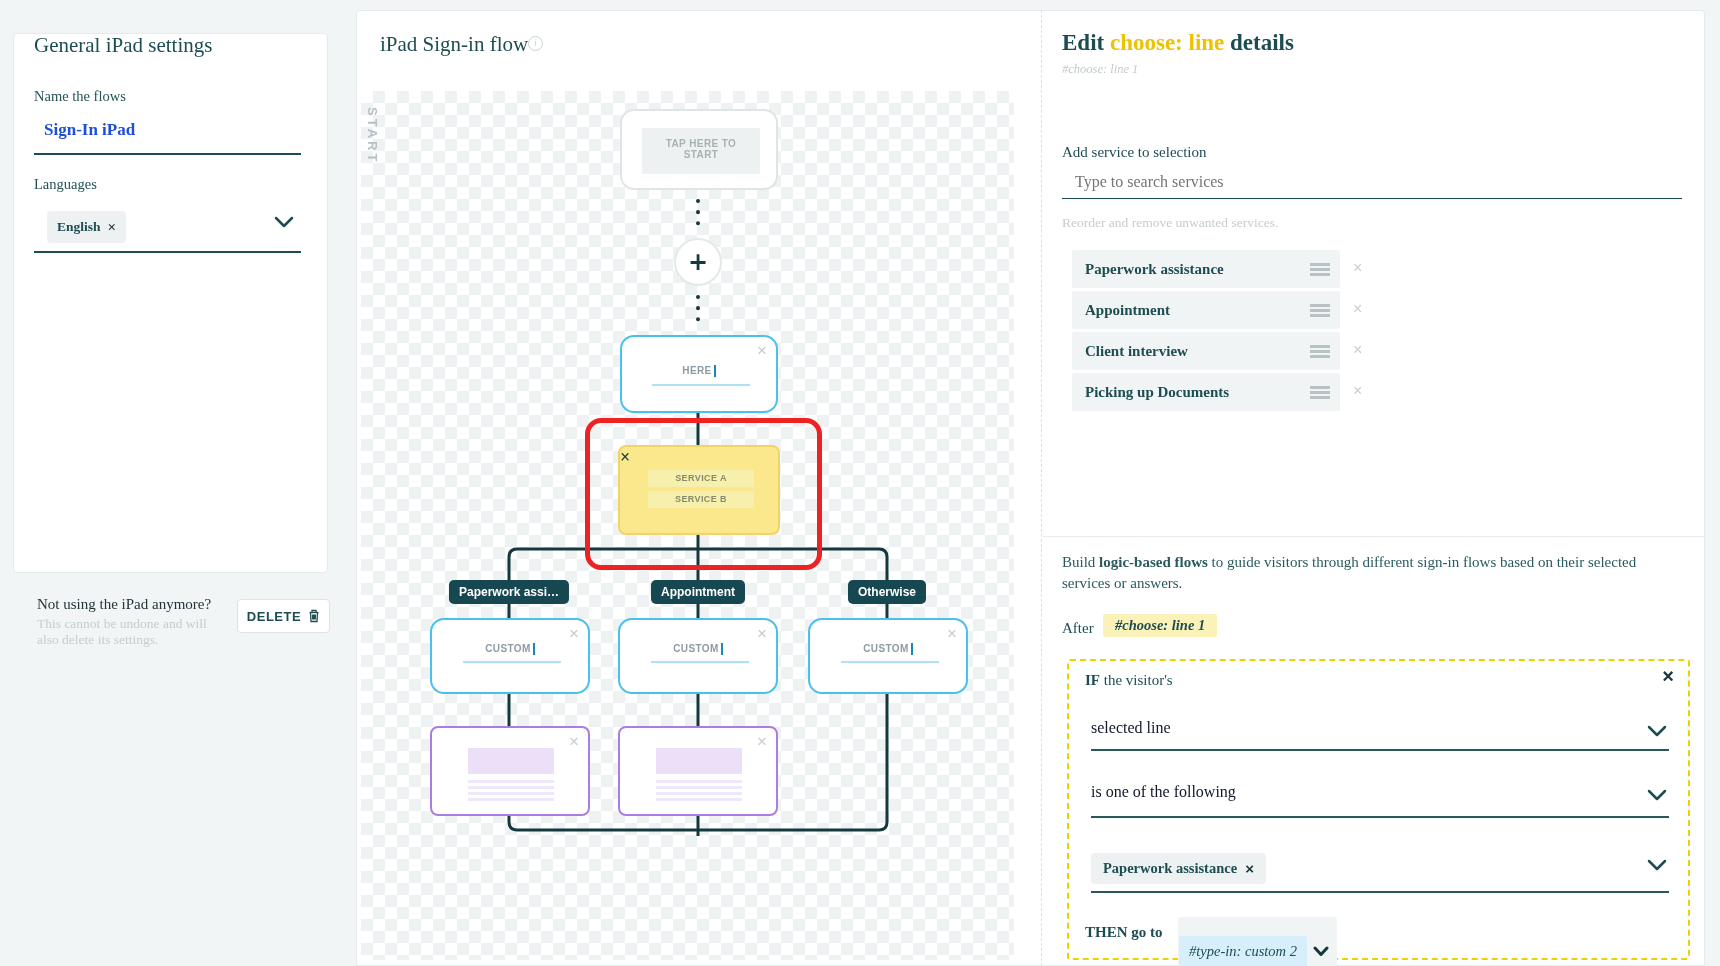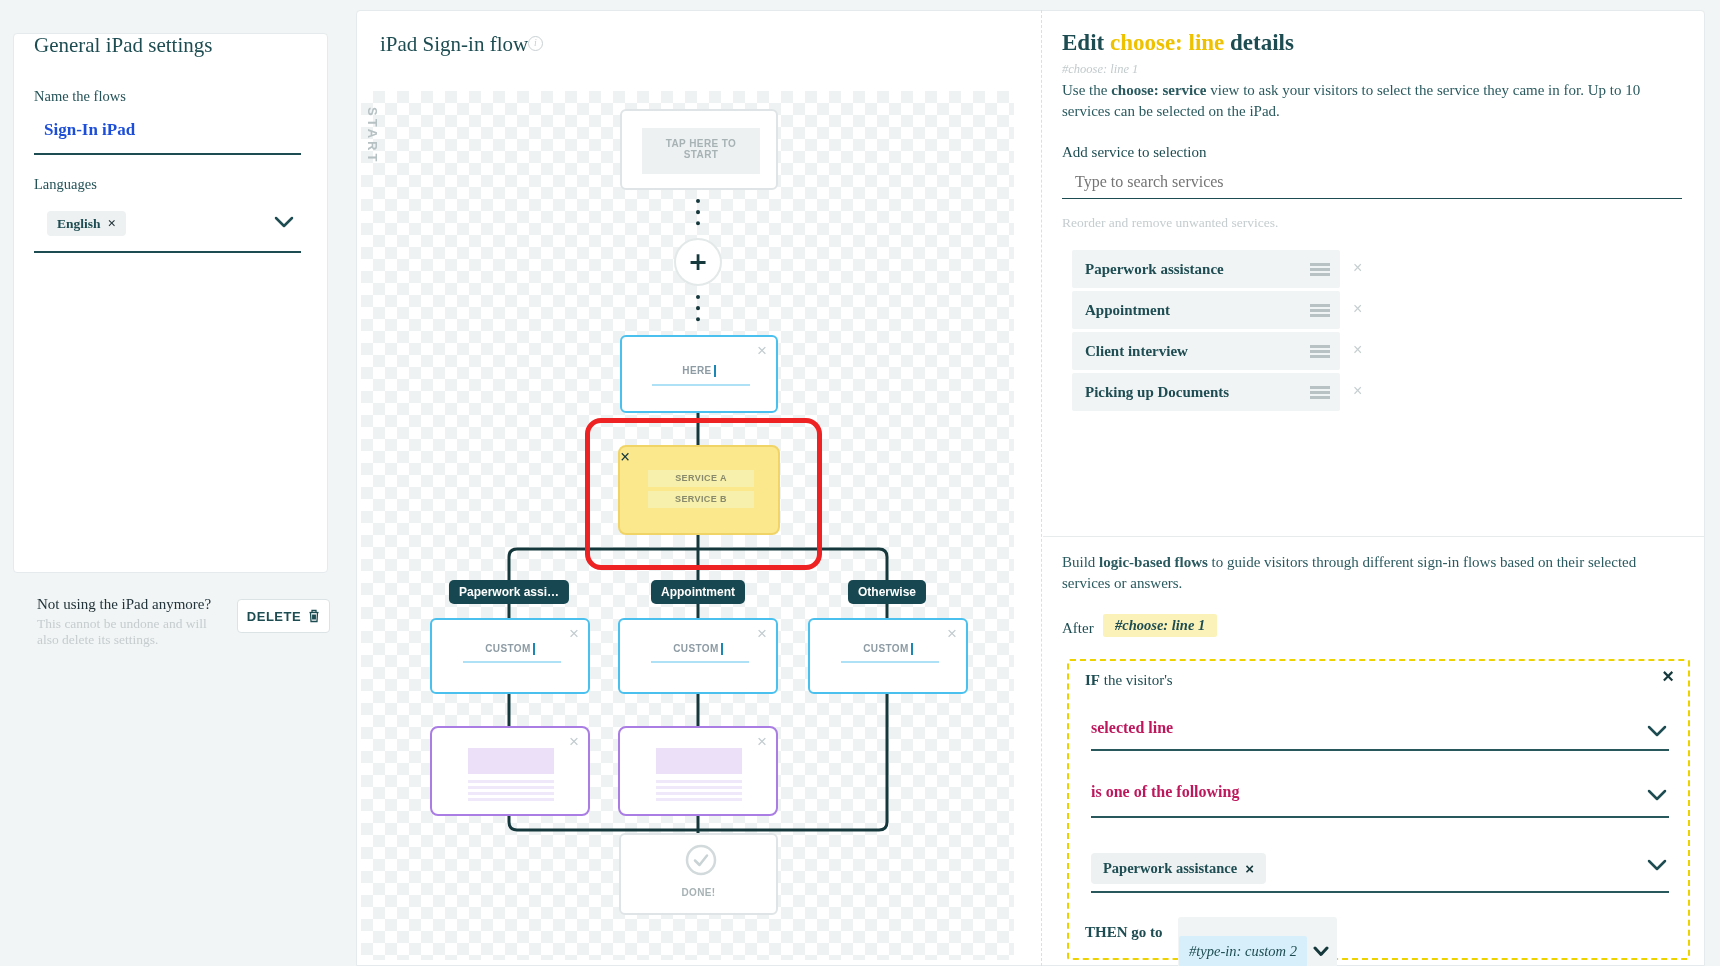--- a/index.html
+++ b/index.html
@@ -9,34 +9,34 @@
   .abs{position:absolute;}
   .card{position:absolute;background:#fff;border:1px solid #e5eaec;border-radius:4px;box-sizing:border-box;}
   .bold{font-weight:bold;}
 
   
   .panel-title{font-size:21px;color:#1d4d52;}
   .field-label{font-size:14.5px;color:#235257;}
   .field-value{font-size:17px;font-weight:bold;color:#1d4ed8;}
   .underline{border-bottom:2px solid #1d4d52;}
   .chip{display:inline-flex;align-items:center;gap:7px;background:#eef1f1;border-radius:4px;
-        padding:0 10px;height:25px;font-size:13.5px;font-weight:bold;color:#1d4d52;}
+        padding:0 10px;height:32px;font-size:13.5px;font-weight:bold;color:#1d4d52;}
   .chip .x{font-size:15px;font-weight:bold;color:#22343a;cursor:pointer;line-height:1;}
   .help{font-size:13.5px;line-height:16px;color:#c5cdcf;}
   .btn{display:inline-flex;align-items:center;justify-content:center;gap:7px;background:#fff;
        border:1px solid #dce3e4;border-radius:4px;font-family:"Liberation Sans",sans-serif;
        font-size:13px;font-weight:bold;color:#1d4d52;letter-spacing:.5px;cursor:pointer;box-sizing:border-box;}
 
   
   .canvas{position:absolute;background-color:#fff;
     background-image:
       linear-gradient(45deg,#eff2f3 25%,transparent 25%,transparent 75%,#eff2f3 75%),
       linear-gradient(45deg,#eff2f3 25%,transparent 25%,transparent 75%,#eff2f3 75%);
     background-size:24px 24px;background-position:0 0,12px 12px;}
-  .node{position:absolute;background:#fff;border-radius:6px;box-sizing:border-box;}
+  .node{position:absolute;background:#fff;border-radius:14px;box-sizing:border-box;}
   .node .close{position:absolute;top:5px;right:9px;font-size:17px;line-height:1;color:#c3ccd0;cursor:pointer;
                font-family:"Liberation Sans",sans-serif;}
   .gray-node{border:2px solid #dfe5e6;}
   .blue-node{border:2px solid #49c0ee;}
   .purple-node{border:2px solid #a97de4;border-radius:8px;}
   .tiny-label{font-family:"Liberation Sans","DejaVu Sans",sans-serif;font-size:10px;font-weight:bold;
               letter-spacing:.4px;color:#a7b2b5;text-align:center;}
   .cursorbar{display:inline-block;width:2px;height:12px;background:#1b87b5;vertical-align:middle;margin-left:2px;}
   .blue-underline{position:absolute;height:2px;background:#aee0f6;}
   .pill{position:absolute;transform:translateX(-50%);background:#174750;color:#fff;border-radius:5px;
@@ -49,21 +49,21 @@
   .rp-sub{font-size:12.5px;font-style:italic;color:#c2cacc;}
   .rp-p{font-size:15px;line-height:21px;color:#2a5a5f;width:606px;}
   .svc-row{position:absolute;width:268px;height:38px;background:#f1f4f4;border-radius:2px;
            display:flex;align-items:center;box-sizing:border-box;padding:0 10px 0 13px;}
   .svc-name{flex:1;font-size:15px;font-weight:bold;color:#1d4d52;}
   .drag{width:20px;height:13px;background:repeating-linear-gradient(to bottom,#b8c2c4 0 3px,transparent 3px 5px);cursor:grab;}
   .row-x{position:absolute;font-size:16px;color:#c6ced0;cursor:pointer;font-family:"Liberation Sans",sans-serif;}
   .hl-chip{display:inline-block;background:#fbf2ba;border-radius:2px;padding:3px 12px;
            font-style:italic;font-weight:600;font-size:14.5px;color:#1d4d52;}
   .if-box{position:absolute;border:2px dashed #edd200;border-radius:3px;background:#fff;box-sizing:border-box;}
-  .dd-label{font-size:16px;font-weight:bold;color:#be185d;text-align:center;}
+  .dd-label{font-size:16px;font-weight:normal;color:#0f172a;text-align:center;}
   .dd-underline{position:absolute;height:0;border-bottom:2px solid #28585c;}
   .chev{stroke:#1d4d52;stroke-width:2.5;fill:none;stroke-linecap:round;stroke-linejoin:round;}
   .gray-chip{display:inline-flex;align-items:center;gap:8px;background:#edf1f1;border-radius:4px;height:31px;
              padding:0 12px;font-size:14.5px;font-weight:bold;color:#1d4d52;}
   .blue-chip{display:inline-block;background:#d7effa;border-radius:2px;height:31px;line-height:31px;
              padding:0 10px;font-style:italic;font-size:14.5px;color:#1d4d52;}
   .then-wrap{position:absolute;display:inline-flex;align-items:center;background:#f1f4f4;border-radius:3px;
              height:33px;padding:18px 8px 1px 1px;gap:6px;cursor:pointer;}
   .vdash{position:absolute;border-left:1px dashed #d9e0e1;}
   .hdiv{position:absolute;height:0;border-top:1px solid #e7ebec;}
@@ -206,39 +206,29 @@
       <div class="abs" style="left:36px;top:52px;width:86px;height:21px;
                   background:repeating-linear-gradient(to bottom,#efe7fa 0 3px,transparent 3px 6px);"></div>
     </div>
     <div class="node purple-node" style="left:257px;top:635px;width:160px;height:90px;z-index:2;">
       <span class="close">×</span>
       <div class="abs" style="left:36px;top:20px;width:86px;height:26px;background:#ebe0f8;"></div>
       <div class="abs" style="left:36px;top:52px;width:86px;height:21px;
                   background:repeating-linear-gradient(to bottom,#efe7fa 0 3px,transparent 3px 6px);"></div>
     </div>
 
-    <div class="node gray-node" style="left:258px;top:742px;width:159px;height:82px;z-index:2;">
-      <svg class="abs" style="left:64px;top:9px;" width="32" height="32" viewBox="0 0 32 32">
-        <circle cx="16" cy="16" r="14" fill="none" stroke="#d2dadb" stroke-width="2.5"></circle>
-        <polyline points="10,16.5 14.5,21 22,11.5" fill="none" stroke="#c9d2d4" stroke-width="2.5" stroke-linecap="round" stroke-linejoin="round"></polyline>
-      </svg>
-      <div class="tiny-label" style="margin-top:52px;">DONE!</div>
-    </div>
   </div>
 
   <div class="vdash" style="left:1041px;top:10px;height:956px;"></div>
 
   <div class="abs rp-title" style="left:1062px;top:30px;">
     <span>Edit </span><span style="color:#eec200;">choose: line</span><span> details</span>
   </div>
   <div class="abs rp-sub" style="left:1062px;top:62px;">#choose: line 1</div>
 
-  <div class="abs rp-p" style="left:1062px;top:80px;">
-    <span>Use the </span><span class="bold">choose: service</span><span> view to ask your visitors to select the service they came in for. Up to 10 services can be selected on the iPad.</span>
-  </div>
 
   <div class="abs" style="left:1062px;top:144px;font-size:15px;">Add service to selection</div>
 
   <input class="abs" style="left: 1073px; top: 172px; width: 600px; border: none; outline: none; background: transparent; font-family: &quot;Liberation Serif&quot;, serif; font-size: 16px; color: rgb(42, 90, 95);" placeholder="Type to search services">
   <div class="abs" style="left:1062px;top:198px;width:620px;border-bottom:1.5px solid #1d4d52;"></div>
 
   <div class="abs" style="left:1062px;top:215px;font-size:13.5px;color:#c5cdcf;">Reorder and remove unwanted services.</div>
 
   <div class="svc-row" style="left:1072px;top:250px;">
     <span class="svc-name">Paperwork assistance</span>

